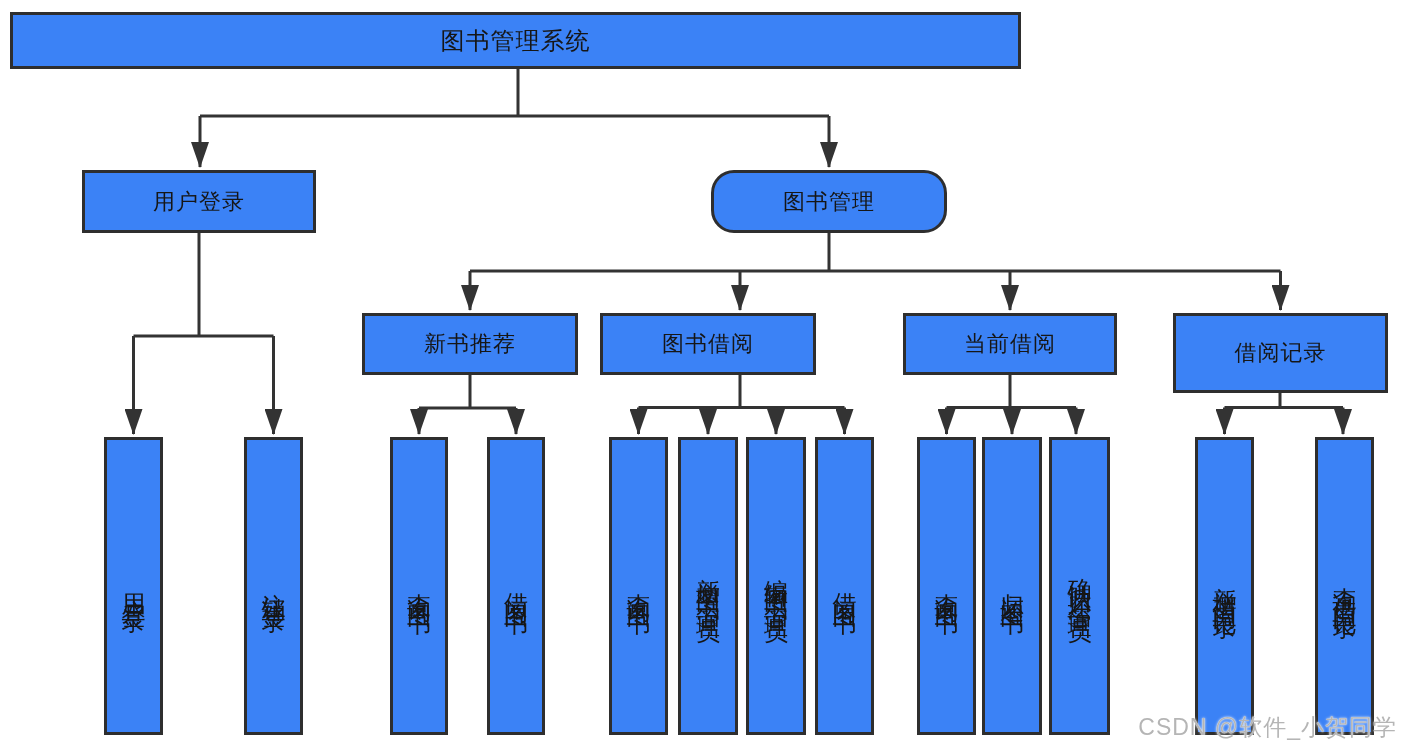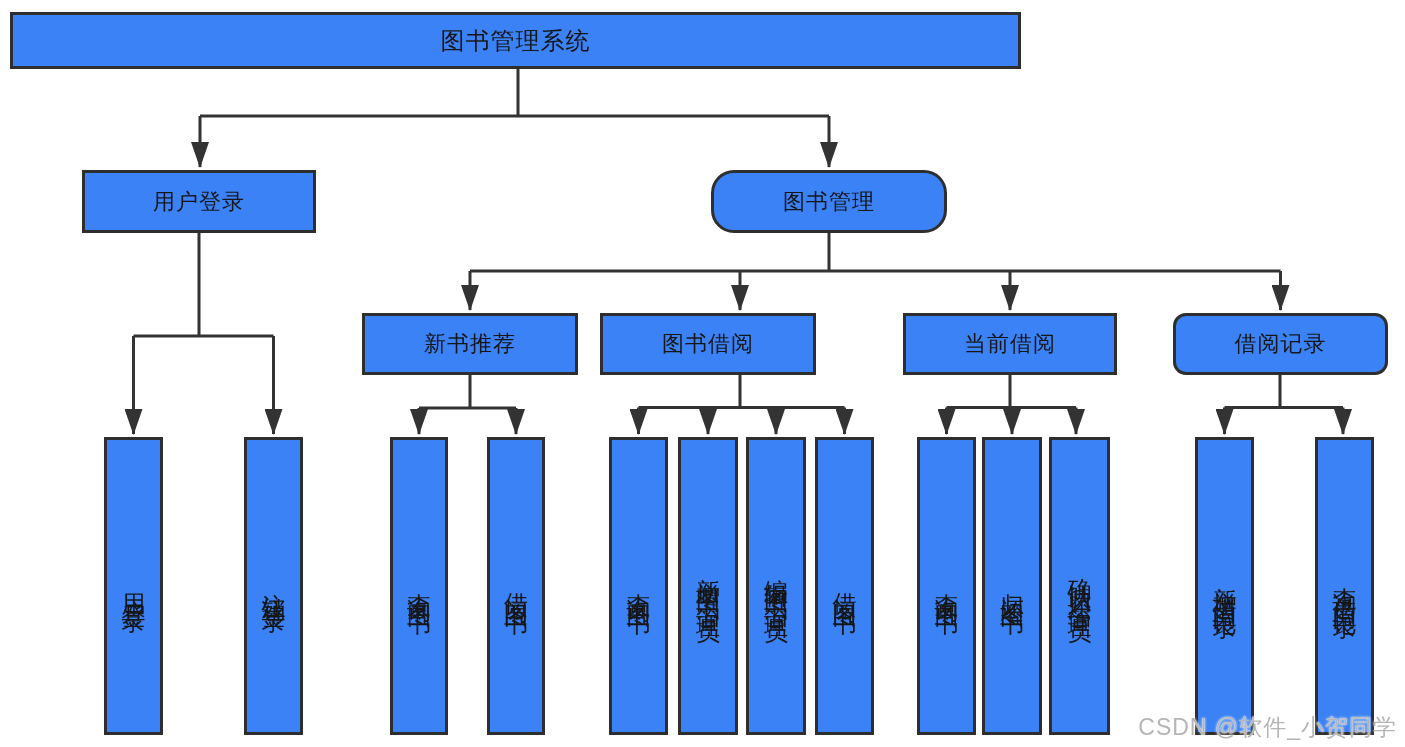--- a/index.html
+++ b/index.html
@@ -126,21 +126,21 @@
 
   <div class="node level" style="left:362px; top:313px; width:216px; height:62px;">
     <span class="lbl">新书推荐</span>
   </div>
   <div class="node level" style="left:600px; top:313px; width:216px; height:62px;">
     <span class="lbl">图书借阅</span>
   </div>
   <div class="node level" style="left:903px; top:313px; width:214px; height:62px;">
     <span class="lbl">当前借阅</span>
   </div>
-  <div class="node level" style="left:1173px; top:313px; width:215px; height:62px;border-radius:13px;">
+  <div class="node level" style="left:1173px; top:313px; width:215px; height:80px;">
     <span class="lbl">借阅记录</span>
   </div>
 
   <div class="node leaf" style="left:104px; top:437px; width:59px; height:298px;">
     <span class="lbl">用户登录</span>
   </div>
   <div class="node leaf" style="left:244px; top:437px; width:59px; height:298px;">
     <span class="lbl">注销登录</span>
   </div>
 

